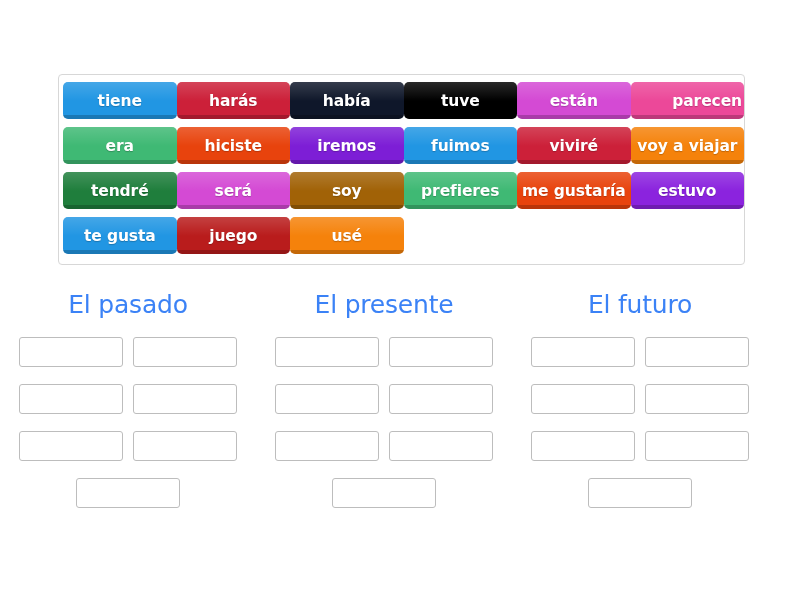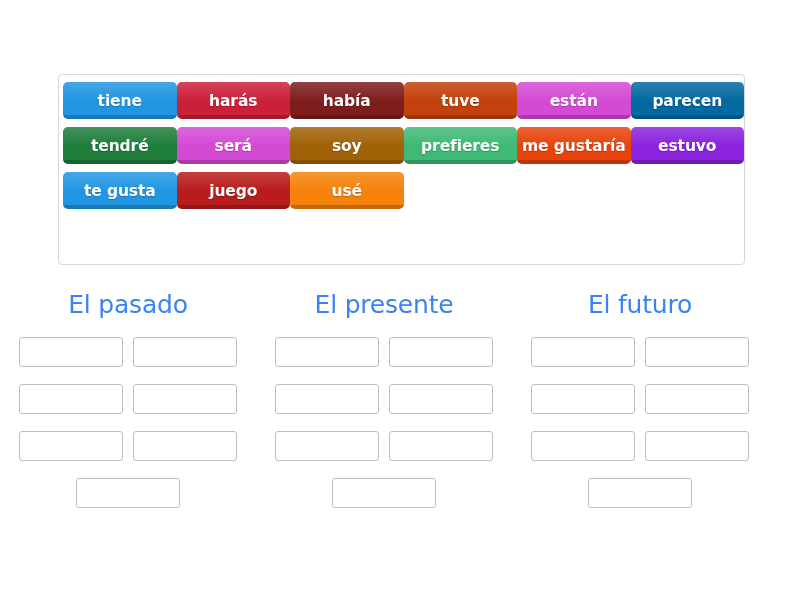--- a/index.html
+++ b/index.html
@@ -134,31 +134,51 @@
 <body>
 
 <div id="tile-bank">
     <div class="tile-row">
       <div class="tile" style="background: rgb(33, 150, 227);">
         <span class="tile-label">tiene</span>
       </div>
       <div class="tile" style="background: rgb(204, 32, 57);">
         <span class="tile-label">harás</span>
       </div>
-      <div class="tile" style="background: #7f1d1d;">
+      <div class="tile" style="background: #0f172a;">
         <span class="tile-label">había</span>
       </div>
-      <div class="tile" style="background: #c2410c;">
+      <div class="tile" style="background: #000000;">
         <span class="tile-label">tuve</span>
       </div>
       <div class="tile" style="background: rgb(212, 74, 212); text-align: center;">
         <span class="tile-label">están</span>
       </div>
-      <div class="tile" style="background: #0369a1;">
+      <div class="tile" style="background: #ec4899; justify-content: flex-end;">
         <span class="tile-label">parecen</span>
+      </div>
+    </div>
+    <div class="tile-row">
+      <div class="tile" style="background: rgb(63, 185, 116);">
+        <span class="tile-label">era</span>
+      </div>
+      <div class="tile" style="background: rgb(232, 67, 13);">
+        <span class="tile-label">hiciste</span>
+      </div>
+      <div class="tile" style="background: rgb(125, 30, 214);">
+        <span class="tile-label">iremos</span>
+      </div>
+      <div class="tile" style="background: rgb(33, 150, 227);">
+        <span class="tile-label">fuimos</span>
+      </div>
+      <div class="tile" style="background: rgb(204, 32, 57);">
+        <span class="tile-label">viviré</span>
+      </div>
+      <div class="tile" style="background: rgb(245, 130, 11);">
+        <span class="tile-label">voy a viajar</span>
       </div>
     </div>
     <div class="tile-row">
       <div class="tile" style="background: rgb(31, 126, 60);">
         <span class="tile-label">tendré</span>
       </div>
       <div class="tile" style="background: rgb(212, 74, 212);">
         <span class="tile-label">será</span>
       </div>
       <div class="tile" style="background: #a16207;">

